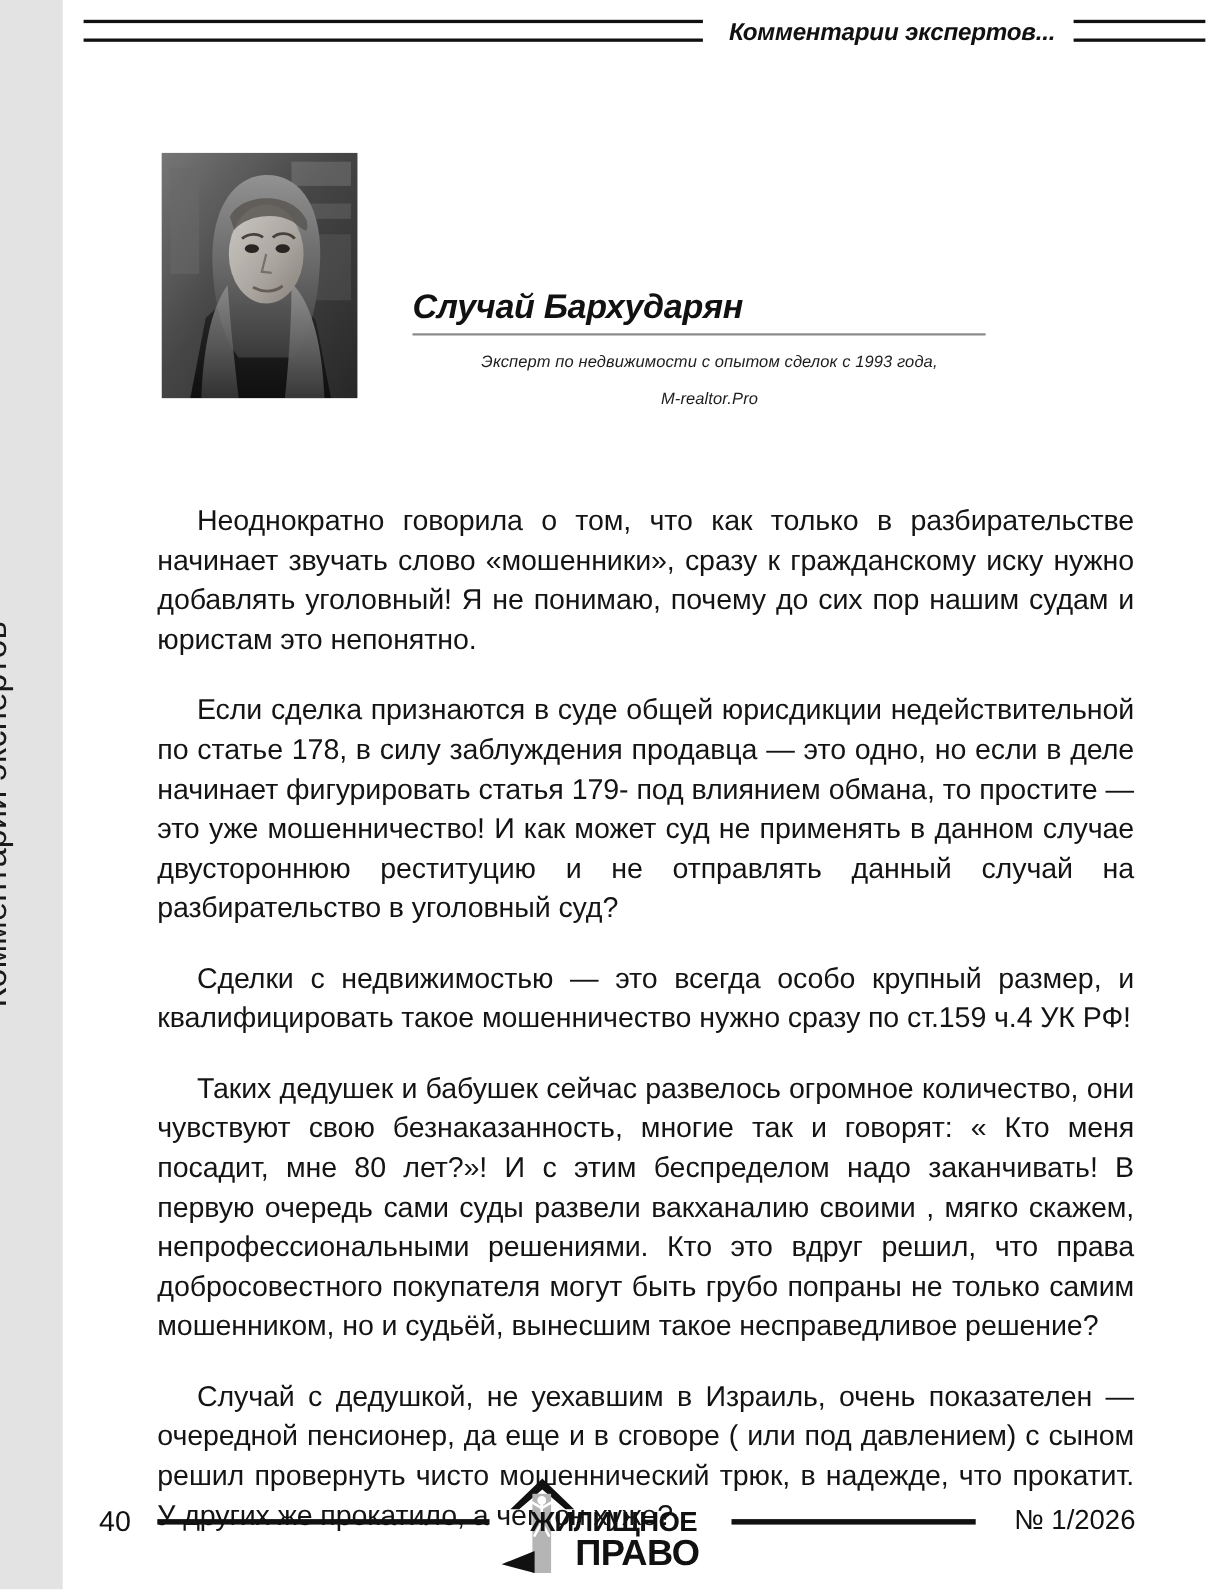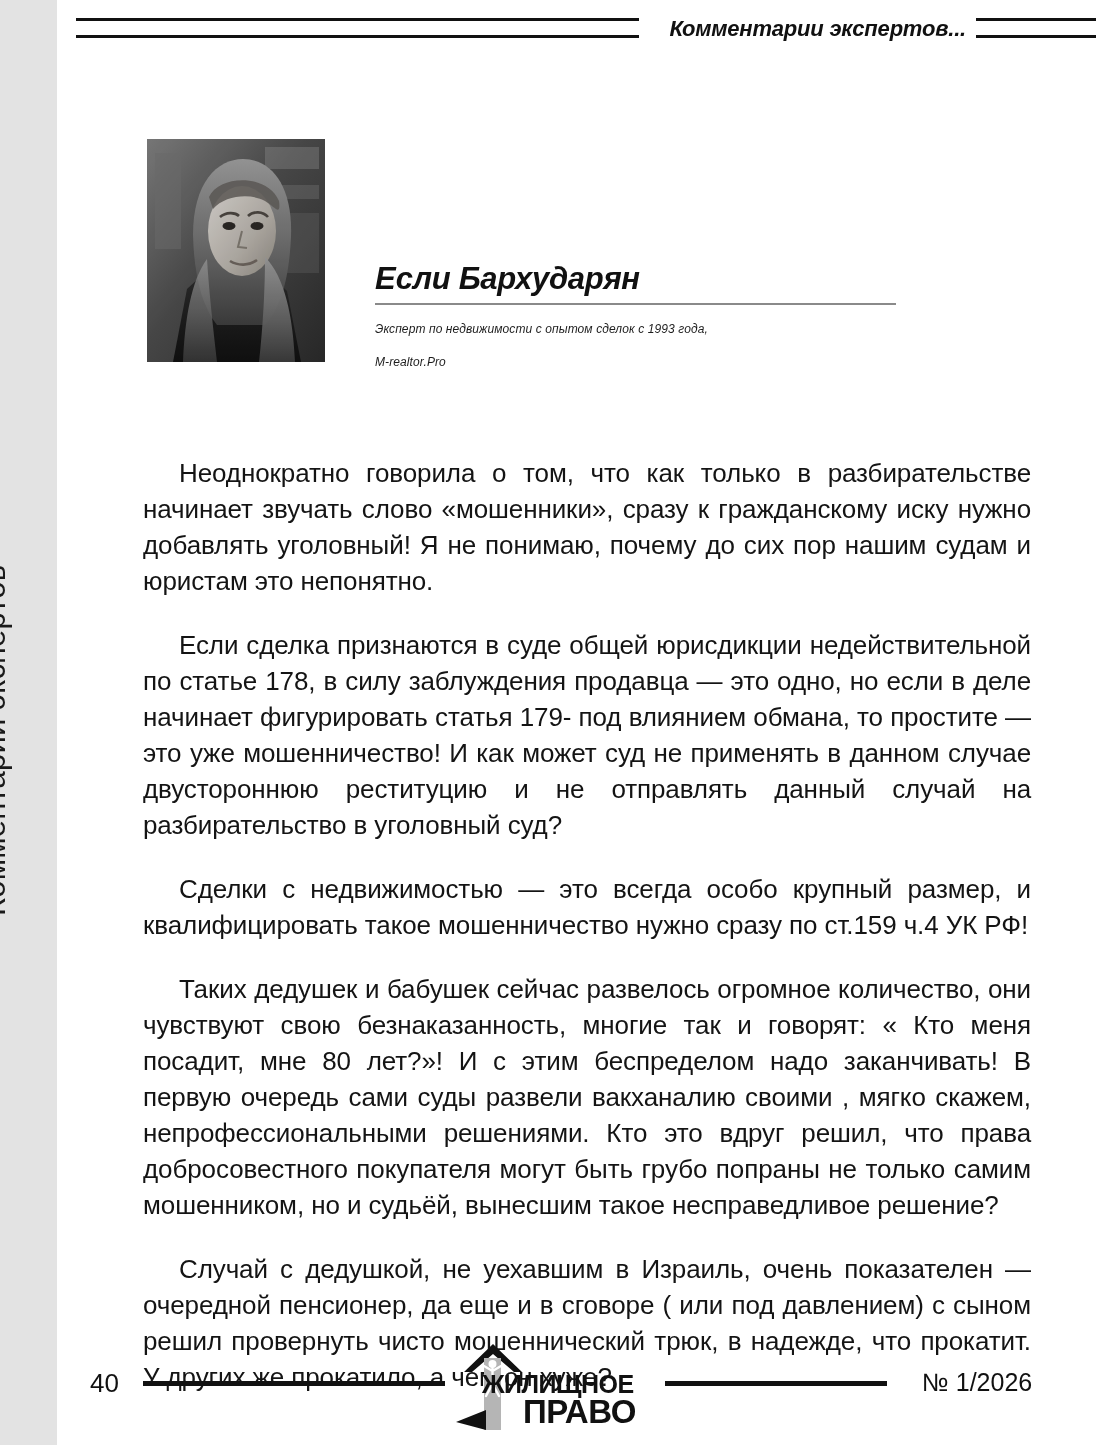--- a/index.html
+++ b/index.html
@@ -61,21 +61,21 @@
   }
   .hdr-rule.left-a  { left: 76px;  top: 18px; width: 563px; }
   .hdr-rule.left-b  { left: 76px;  top: 35px; width: 563px; }
   .hdr-rule.right-a { left: 976px; top: 18px; width: 120px; }
   .hdr-rule.right-b { left: 976px; top: 35px; width: 120px; }
   .hdr-title {
     position: absolute;
     left: 656px;
     top: 16px;
     width: 310px;
-    text-align: right;
+    text-align: center;
     font-size: 22px;
     font-weight: bold;
     font-style: italic;
     color: #111111;
     white-space: nowrap;
     letter-spacing: -0.2px;
   }
 
   
   .author-block {
@@ -112,25 +112,26 @@
     top: 303px;
     width: 521px;
     height: 2px;
     background: #8a8a8a;
   }
   .author-sub {
     position: absolute;
     left: 375px;
     top: 313px;
     width: 540px;
-    font-size: 12px;
+    font-size: 15px;
     font-style: italic;
     color: #1d1d1d;
     line-height: 33px;
     letter-spacing: 0.1px;
+    text-align: center;
   }
   .author-sub span { display: block; white-space: nowrap; }
 
   
   .article-body {
     position: absolute;
     left: 143px;
     top: 455px;
     width: 888px;
   }
@@ -254,21 +255,21 @@
       <path d="M73 78 C79 73 88 73 92 77" stroke="#4a4540" stroke-width="2.6" fill="none"></path>
       <path d="M101 77 C106 72 116 72 121 78" stroke="#4a4540" stroke-width="2.6" fill="none"></path>
       <path d="M95 92 L91 108 L100 109" stroke="#7c766e" stroke-width="2" fill="none"></path>
       <path d="M83 122 C91 127 102 127 110 121" stroke="#6b635c" stroke-width="2.6" fill="none"></path>
       <path d="M118 118 C138 138 146 178 148 223 L112 223 C116 186 118 150 118 118 Z" fill="url(#hairGrad)" opacity="0.95"></path>
       <path d="M60 120 C44 142 38 180 36 223 L70 223 C66 188 62 152 60 120 Z" fill="url(#hairGrad)" opacity="0.8"></path>
       <rect x="0" y="0" width="178" height="223" fill="#000" opacity="0.05"></rect>
     </svg>
   </div>
 
-  <div class="author-name">Если Бархударян</div>
+  <div class="author-name">Случай Бархударян</div>
   <div class="author-rule"></div>
   <div class="author-sub">
     <span>Эксперт по недвижимости с опытом сделок с 1993 года,</span>
     <span>M-realtor.Pro</span>
   </div>
 </div>
 
 <div class="article-body">
   <p>Неоднократно говорила о том, что как только в разбирательстве начинает звучать слово «мошенники», сразу к гражданскому иску нужно добавлять уголовный! Я не понимаю, почему до сих пор нашим судам и юристам это непонятно.</p>
   <p>Если сделка признаются в суде общей юрисдикции недействительной по статье 178, в силу заблуждения продавца — это одно, но если в деле начинает фигурировать статья 179- под влиянием обмана, то простите — это уже мошенничество! И как может суд не применять в данном случае двустороннюю реституцию и не отправлять данный случай на разбирательство в уголовный суд?</p>

